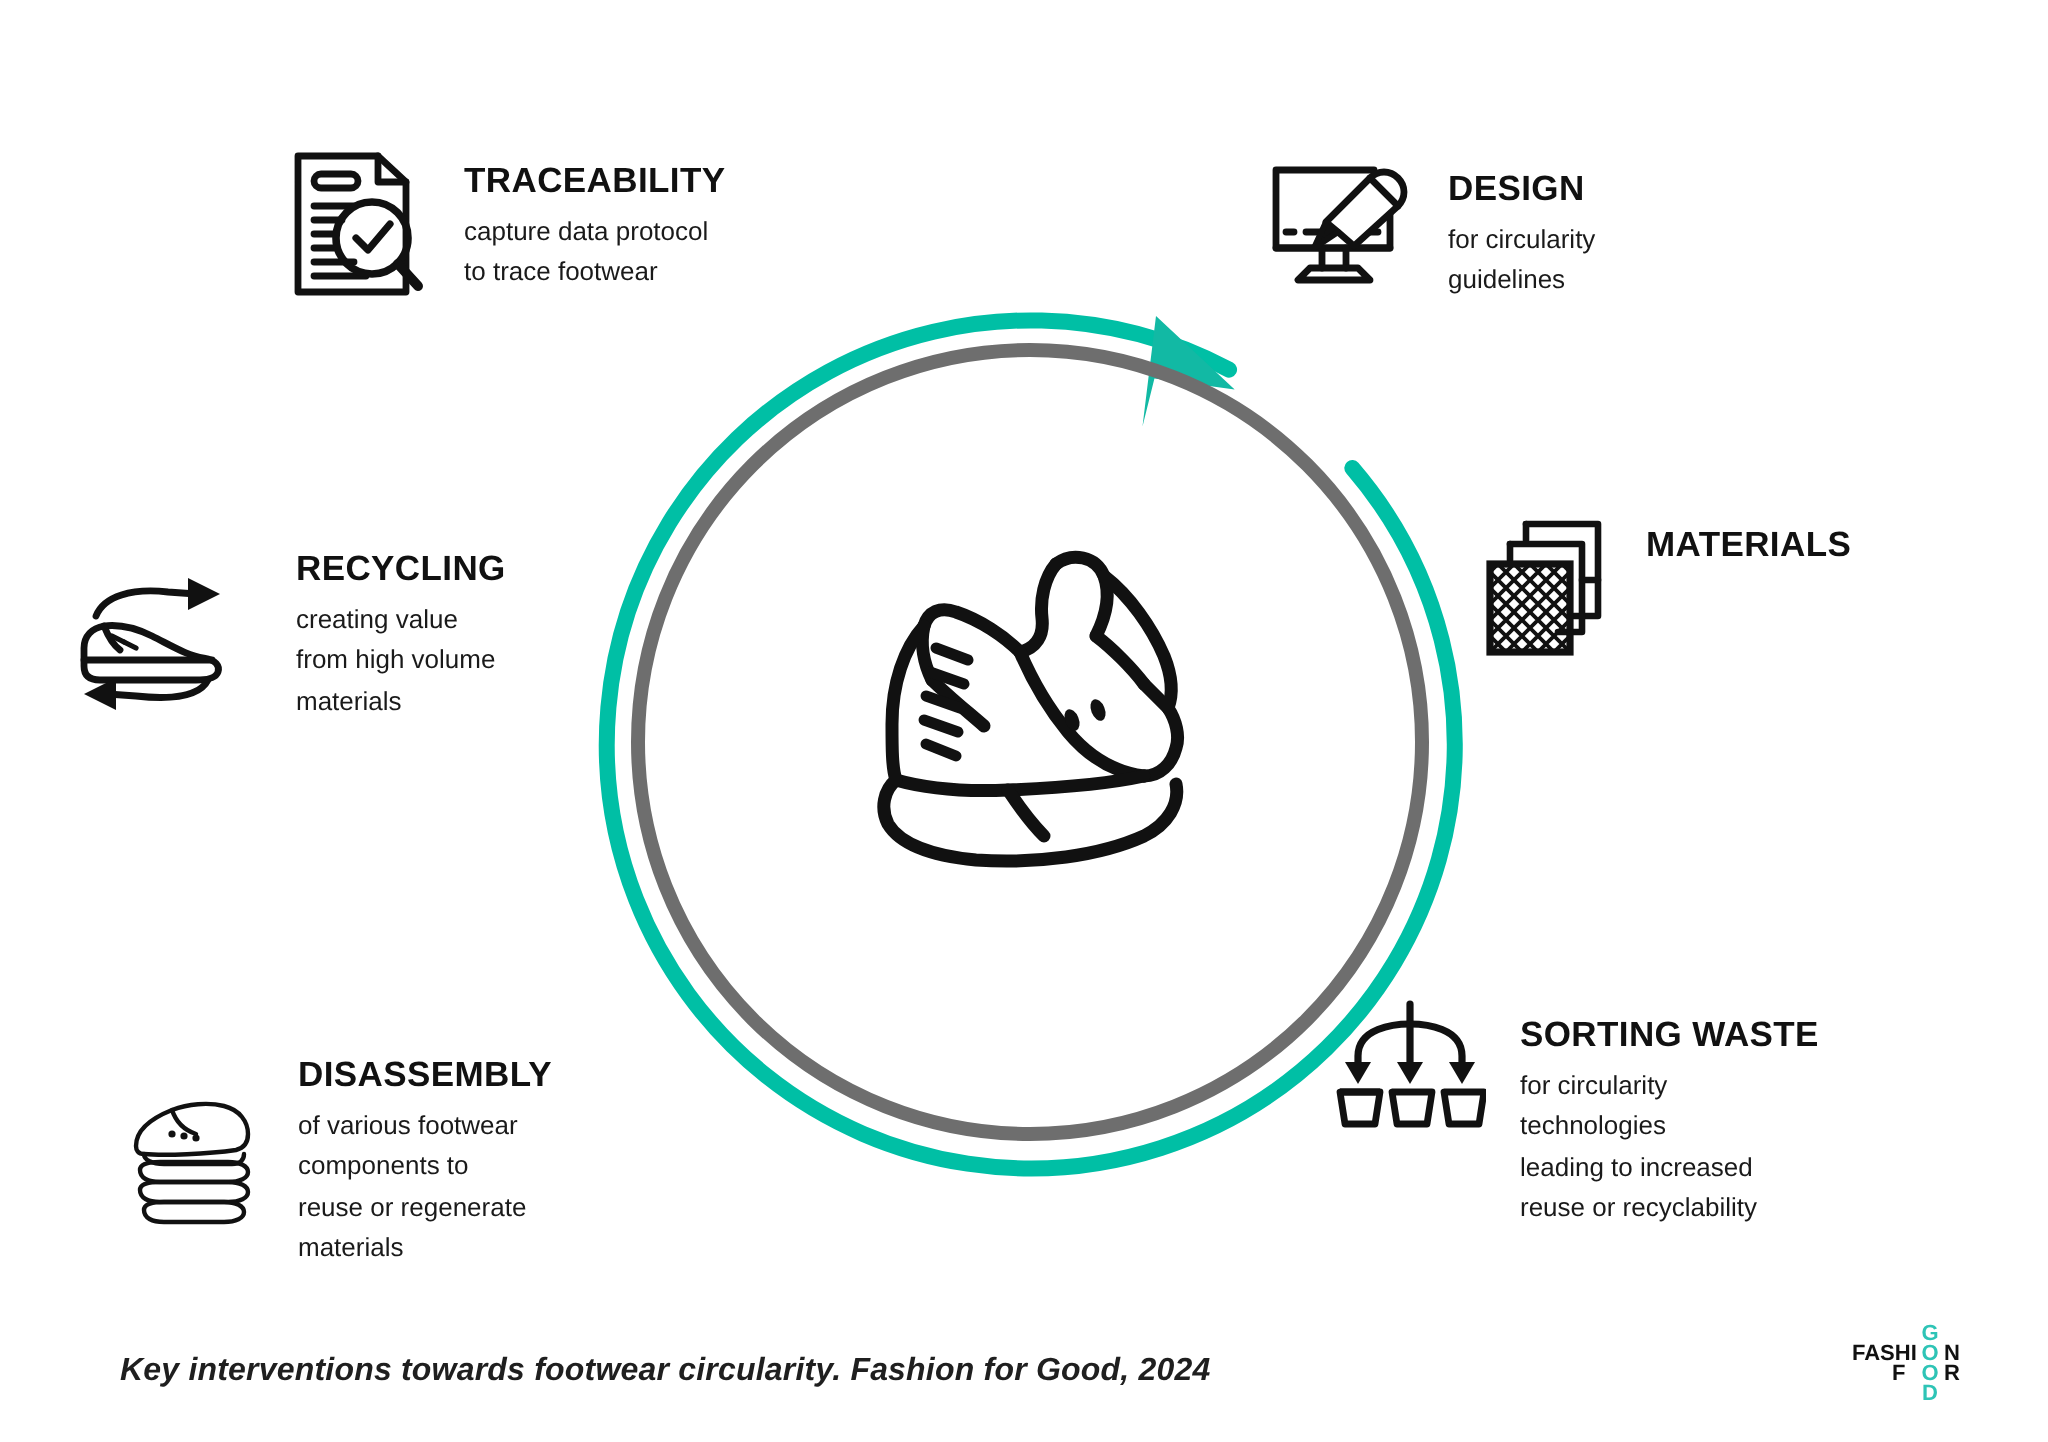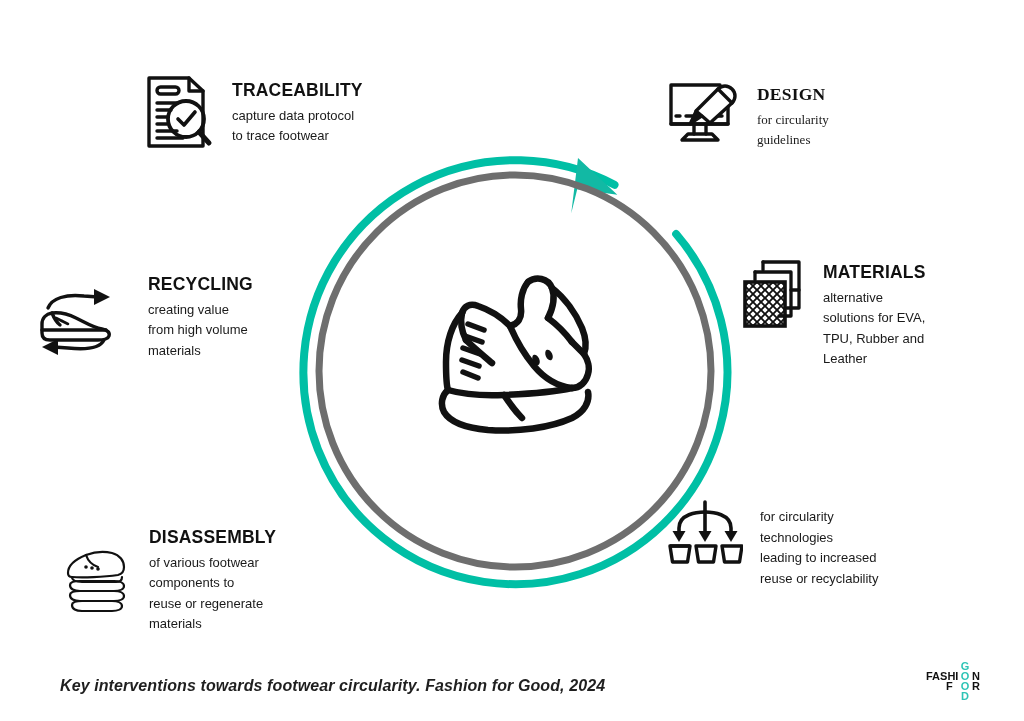--- a/index.html
+++ b/index.html
@@ -67,21 +67,21 @@
     line-height: 1.58;
     color: #1a1a1a;
     margin: 0;
     white-space: pre-line;
   }
 
   
   #node-traceability { left: 143px; top: 74px; }
   #node-traceability .txt { margin-left: 17px; padding-top: 6px; }
 
-  #node-design { left: 666px; top: 76px; font-family: Liberation Serif, serif; }
+  #node-design { left: 633px; top: 76px; }
   #node-design .txt { margin-left: 17px; padding-top: 8px; }
 
   #node-materials { left: 741px; top: 250px; }
   #node-materials .txt { margin-left: 16px; padding-top: 12px; }
 
   #node-sorting { left: 667px; top: 498px; }
   #node-sorting .txt { margin-left: 17px; padding-top: 9px; }
 
   #node-disassembly { left: 60px; top: 518px; }
   #node-disassembly .txt { margin-left: 17px; padding-top: 9px; }
@@ -243,24 +243,20 @@
           <path d="M14 22 V 30"></path>
 
           <path d="M50 40 H 58" stroke-dasharray="0"></path>
         </g>
 
         <rect x="4" y="32" width="40" height="44" fill="url(#hatch)" stroke="#111111" stroke-width="3.6"></rect>
       </svg>
     </span>
     <span class="txt">
       <p class="node-title">MATERIALS</p>
-      <p class="node-body">alternative
-solutions for EVA,
-TPU, Rubber and
-Leather</p>
     </span>
   </div>
 
   <div class="node" id="node-sorting">
     <span class="ico">
       <svg width="76" height="66" viewBox="0 0 76 66" aria-hidden="true">
         <g fill="none" stroke="#111111" stroke-width="3.6" stroke-linejoin="round" stroke-linecap="round">
 
           <path d="M38 4 V 14"></path>
 
@@ -279,20 +275,21 @@
 
         <g fill="none" stroke="#111111" stroke-width="3.4" stroke-linejoin="round">
           <path d="M3 48 H 23 L 20.5 64 H 5.5 Z"></path>
           <path d="M3 48 H 23"></path>
           <path d="M29 48 H 49 L 46.5 64 H 31.5 Z"></path>
           <path d="M55 48 H 75 L 72.5 64 H 57.5 Z"></path>
         </g>
       </svg>
     </span>
     <span class="txt">
+      <p class="node-title">SORTING WASTE</p>
       <p class="node-body">for circularity
 technologies
 leading to increased
 reuse or recyclability</p>
     </span>
   </div>
 
   <div class="node" id="node-disassembly">
     <span class="ico">
       <svg width="72" height="70" viewBox="0 0 72 70" aria-hidden="true">

